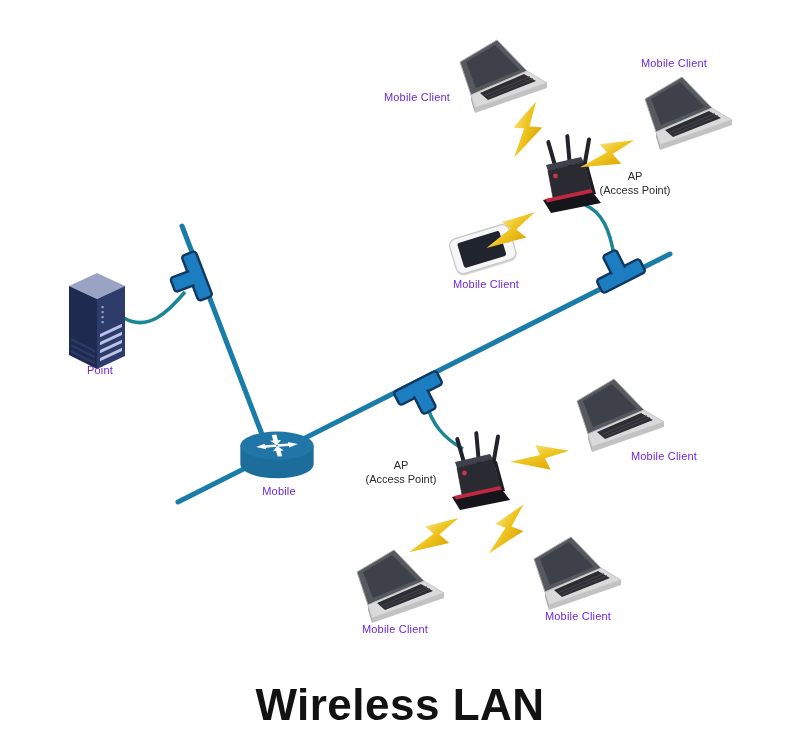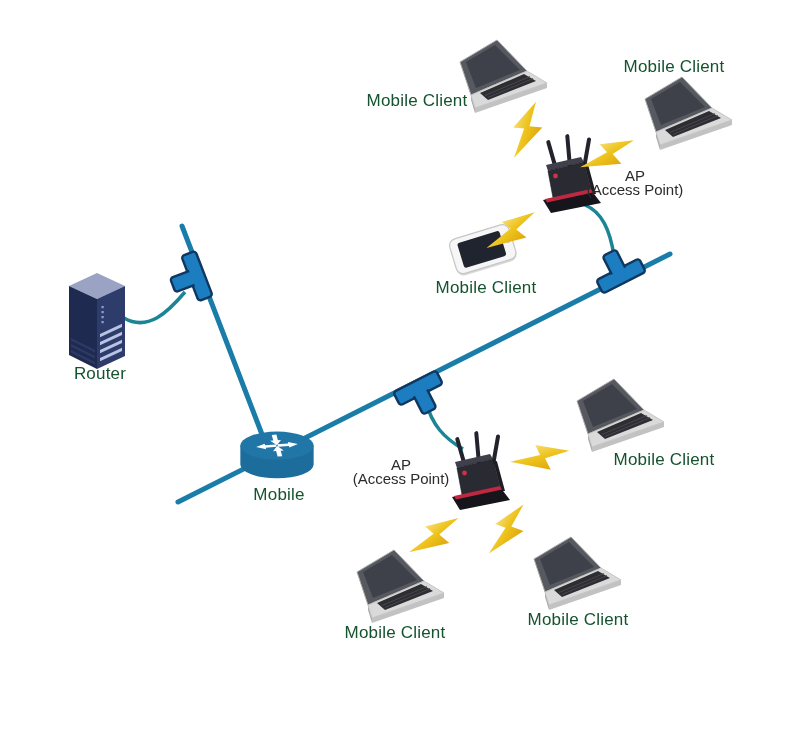--- a/index.html
+++ b/index.html
@@ -1,22 +1,22 @@
 <!DOCTYPE html>
 <html><head>
 <meta charset="utf-8">
 <style>
   html,body{margin:0;padding:0;}
   body{width:800px;height:750px;background:#ffffff;position:relative;overflow:hidden;
        font-family:"Liberation Sans",sans-serif;}
   #stage{position:absolute;inset:0;width:800px;height:750px;}
   svg{position:absolute;left:0;top:0;}
-  .lbl{position:absolute;transform:translateX(-50%);font-size:17px;font-weight:500;
-       line-height:1.0;color:#14532d;white-space:nowrap;text-align:center;letter-spacing:.2px;}
-  .lbl2{position:absolute;transform:translateX(-50%);font-size:15px;font-weight:500;
+  .lbl{position:absolute;transform:translateX(-50%);font-size:11px;font-weight:500;
+       line-height:1.0;color:#6d28d9;white-space:nowrap;text-align:center;letter-spacing:.2px;}
+  .lbl2{position:absolute;transform:translateX(-50%);font-size:11px;font-weight:500;
         line-height:14px;color:#2b2b2b;white-space:nowrap;text-align:center;}
   #title{position:absolute;left:400px;top:680px;transform:translateX(-50%);
          font-size:44px;font-weight:700;color:#121212;letter-spacing:.5px;white-space:nowrap;}
 </style>
 </head>
 <body>
 
 <div id="stage">
 <svg width="800" height="750" viewBox="0 0 800 750">
   <defs>
@@ -190,16 +190,17 @@
 
 <div class="lbl2" style="left:635px;top:169px">
   <div>AP</div>
   <div>(Access Point)</div>
 </div>
 <div class="lbl2" style="left:401px;top:458px">
   <div>AP</div>
   <div>(Access Point)</div>
 </div>
 
-<div class="lbl" style="left:100px;top:365px">Router</div>
+<div class="lbl" style="left:100px;top:365px">Point</div>
 <div class="lbl" style="left:279px;top:486px">Mobile</div>
 
+<div id="title">Wireless LAN</div>
 </div>
 
 </body></html>

